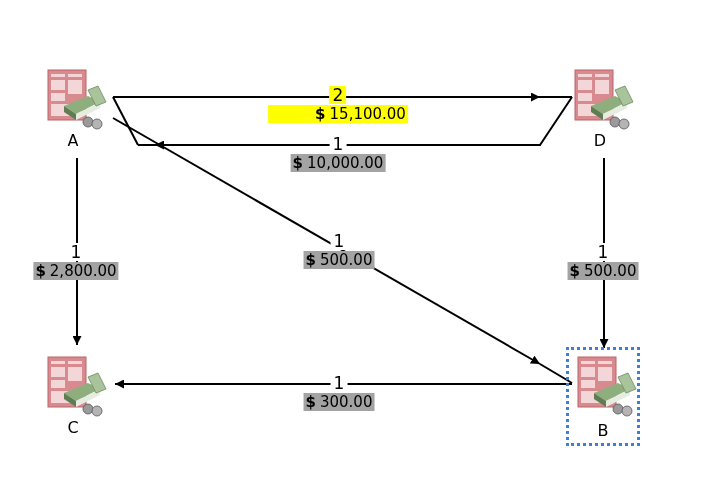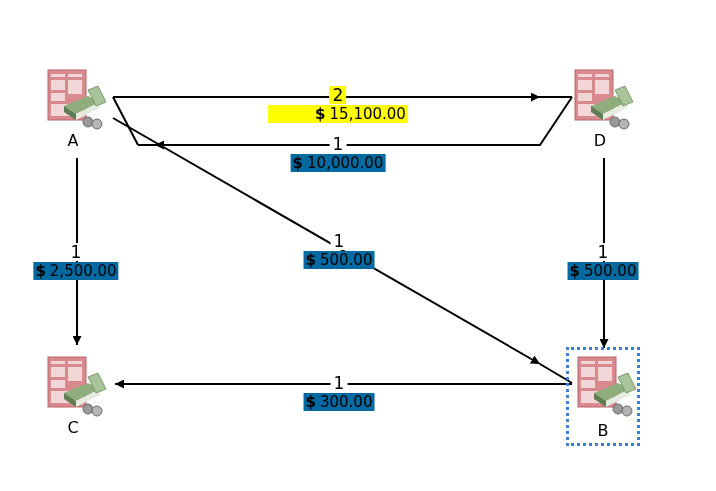--- a/index.html
+++ b/index.html
@@ -54,21 +54,21 @@
       transform: translateX(-50%);
     }
     .edge-label .count {
       display: inline-block;
       background: #ffffff;
       padding: 0 3px;
       font-size: 17px;
     }
     .edge-label .amount {
       display: block;
-      background: #0369a1;
+      background: #a3a3a3;
       padding: 0 2px;
     }
     .edge-label .amount .cur {
       font-weight: bold;
       margin-right: 4px;
     }
     .edge-label.highlight .count,
     .edge-label.highlight .amount {
       background: #ffff00;
     }
@@ -123,21 +123,21 @@
     <span class="amount"><span class="cur">$</span><span>15,100.00</span></span>
   </div>
 
   <div class="edge-label" style="left:338px; top:135px;">
     <span class="count">1</span>
     <span class="amount"><span class="cur">$</span><span>10,000.00</span></span>
   </div>
 
   <div class="edge-label" style="left:76px; top:243px;">
     <span class="count">1</span>
-    <span class="amount"><span class="cur">$</span><span>2,500.00</span></span>
+    <span class="amount"><span class="cur">$</span><span>2,800.00</span></span>
   </div>
 
   <div class="edge-label" style="left:339px; top:232px;">
     <span class="count">1</span>
     <span class="amount"><span class="cur">$</span><span>500.00</span></span>
   </div>
 
   <div class="edge-label" style="left:603px; top:243px;">
     <span class="count">1</span>
     <span class="amount"><span class="cur">$</span><span>500.00</span></span>

